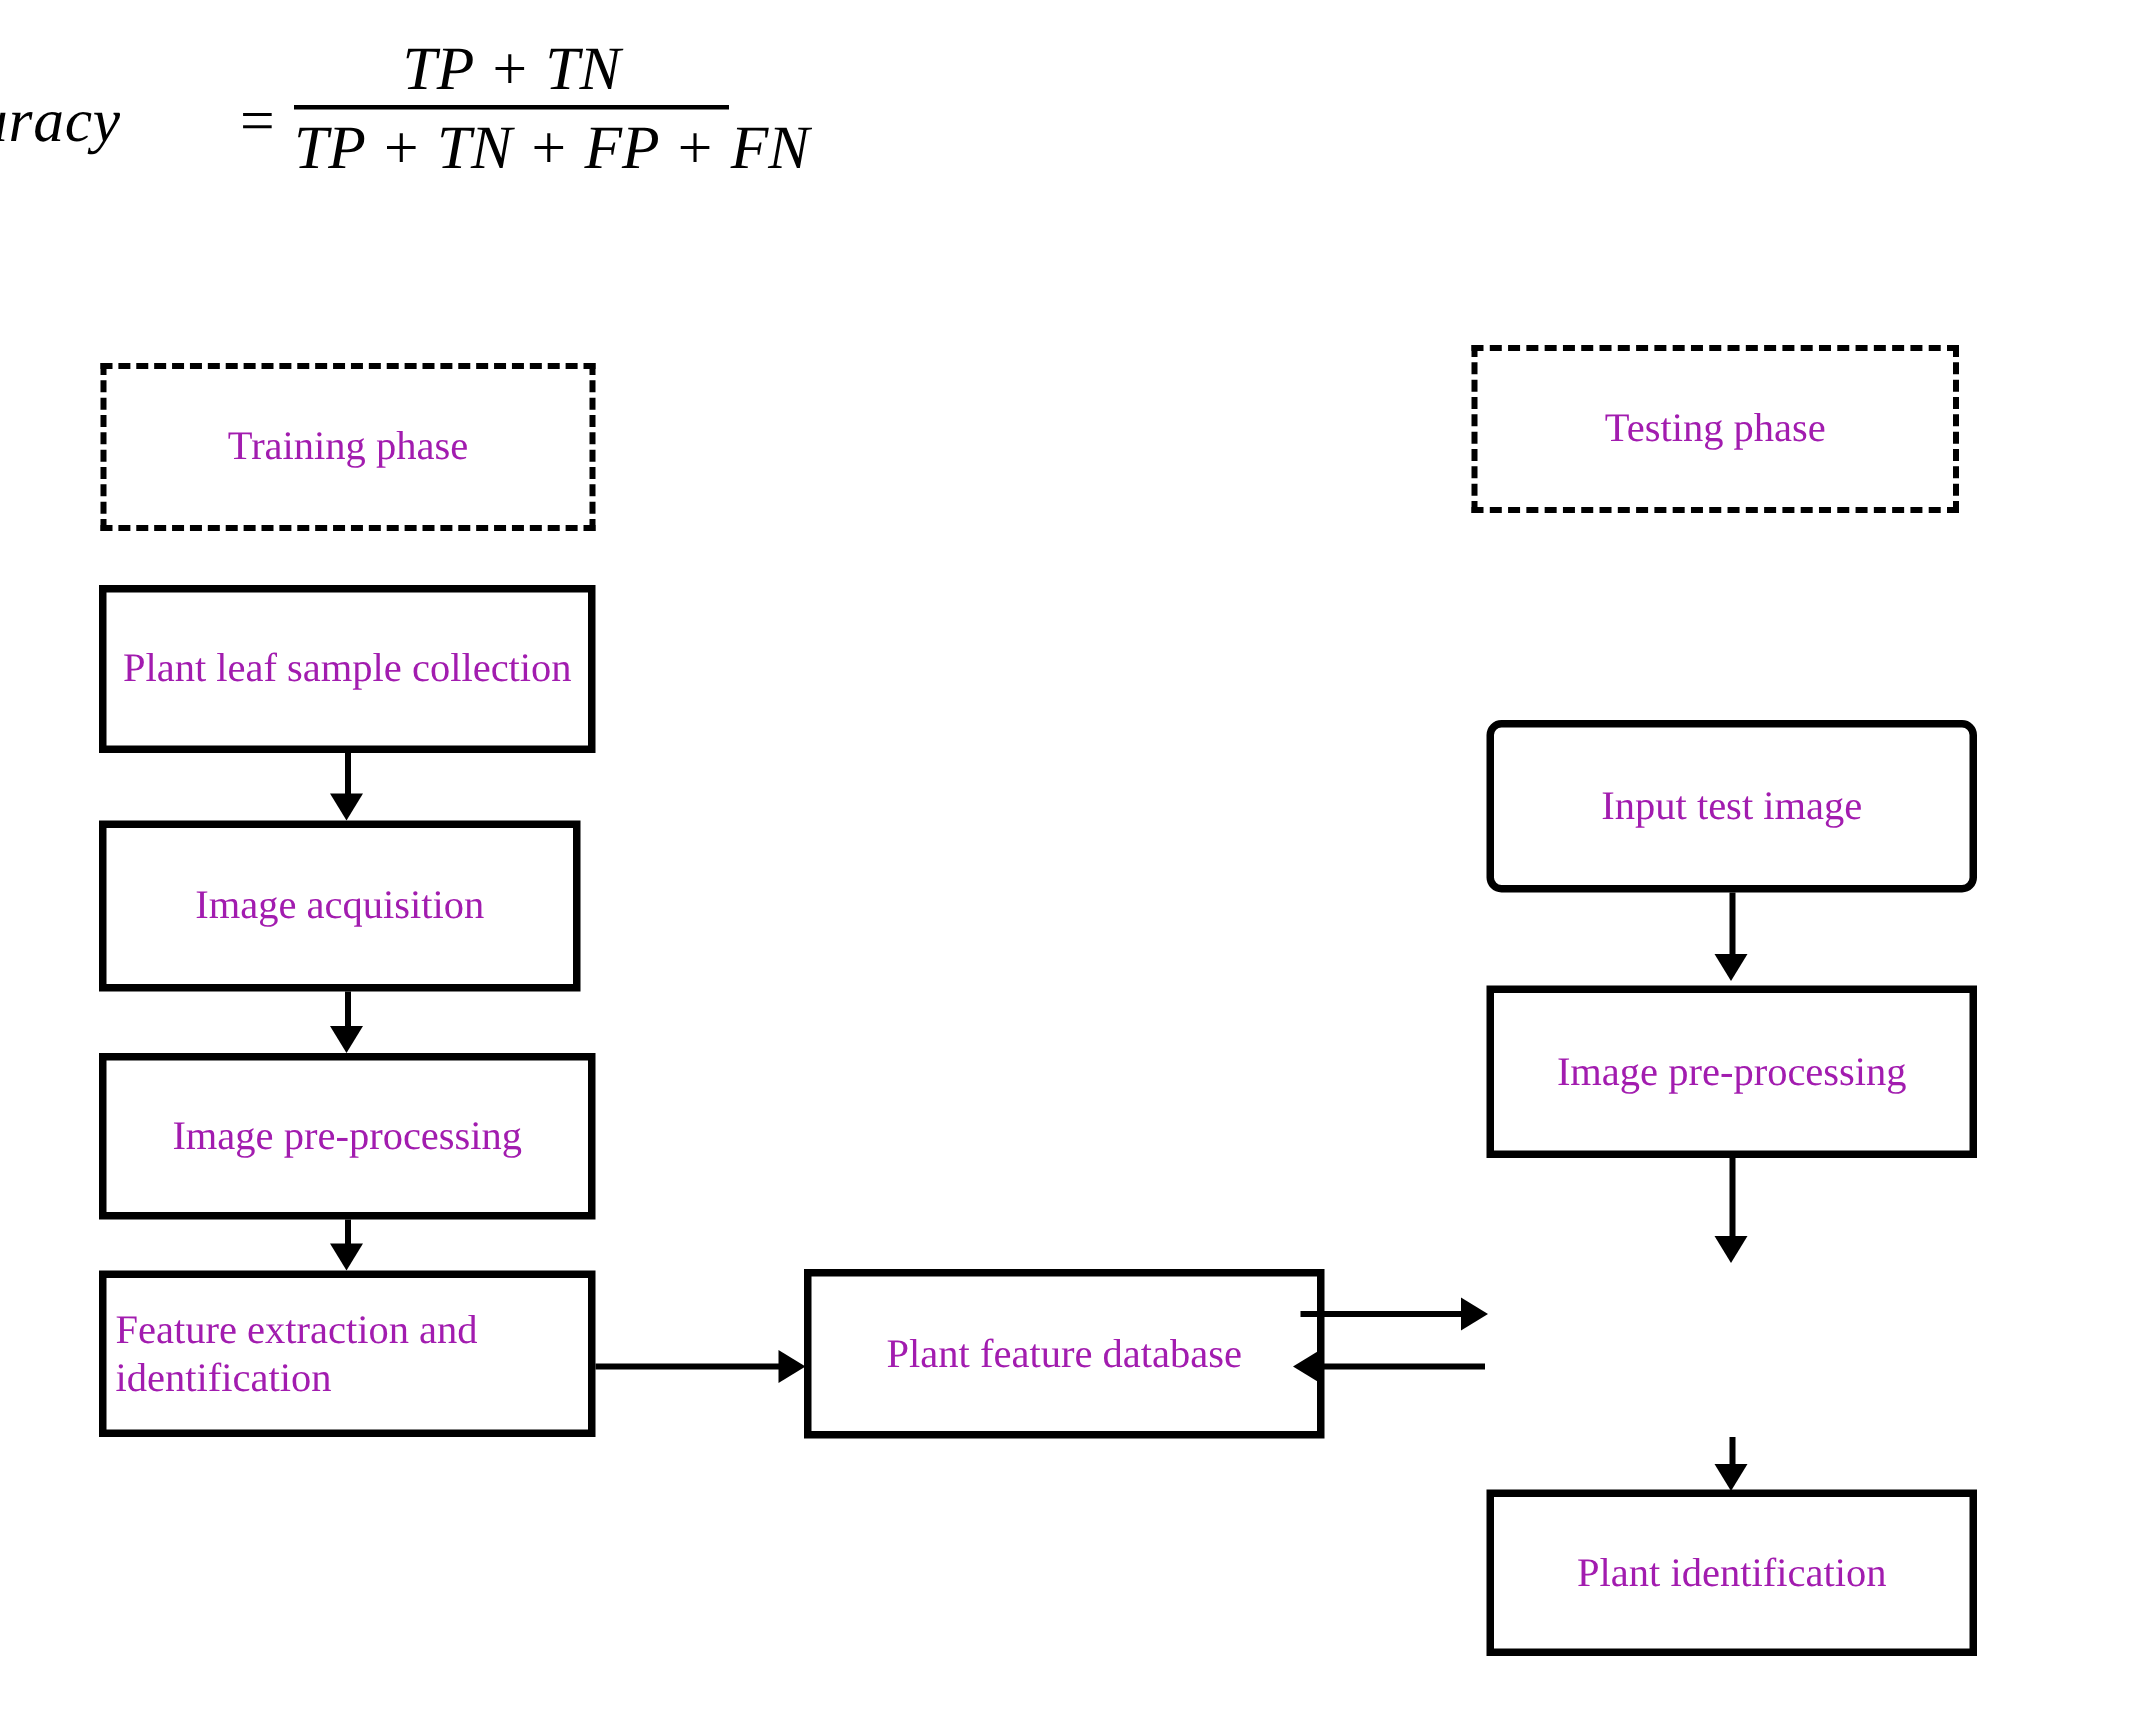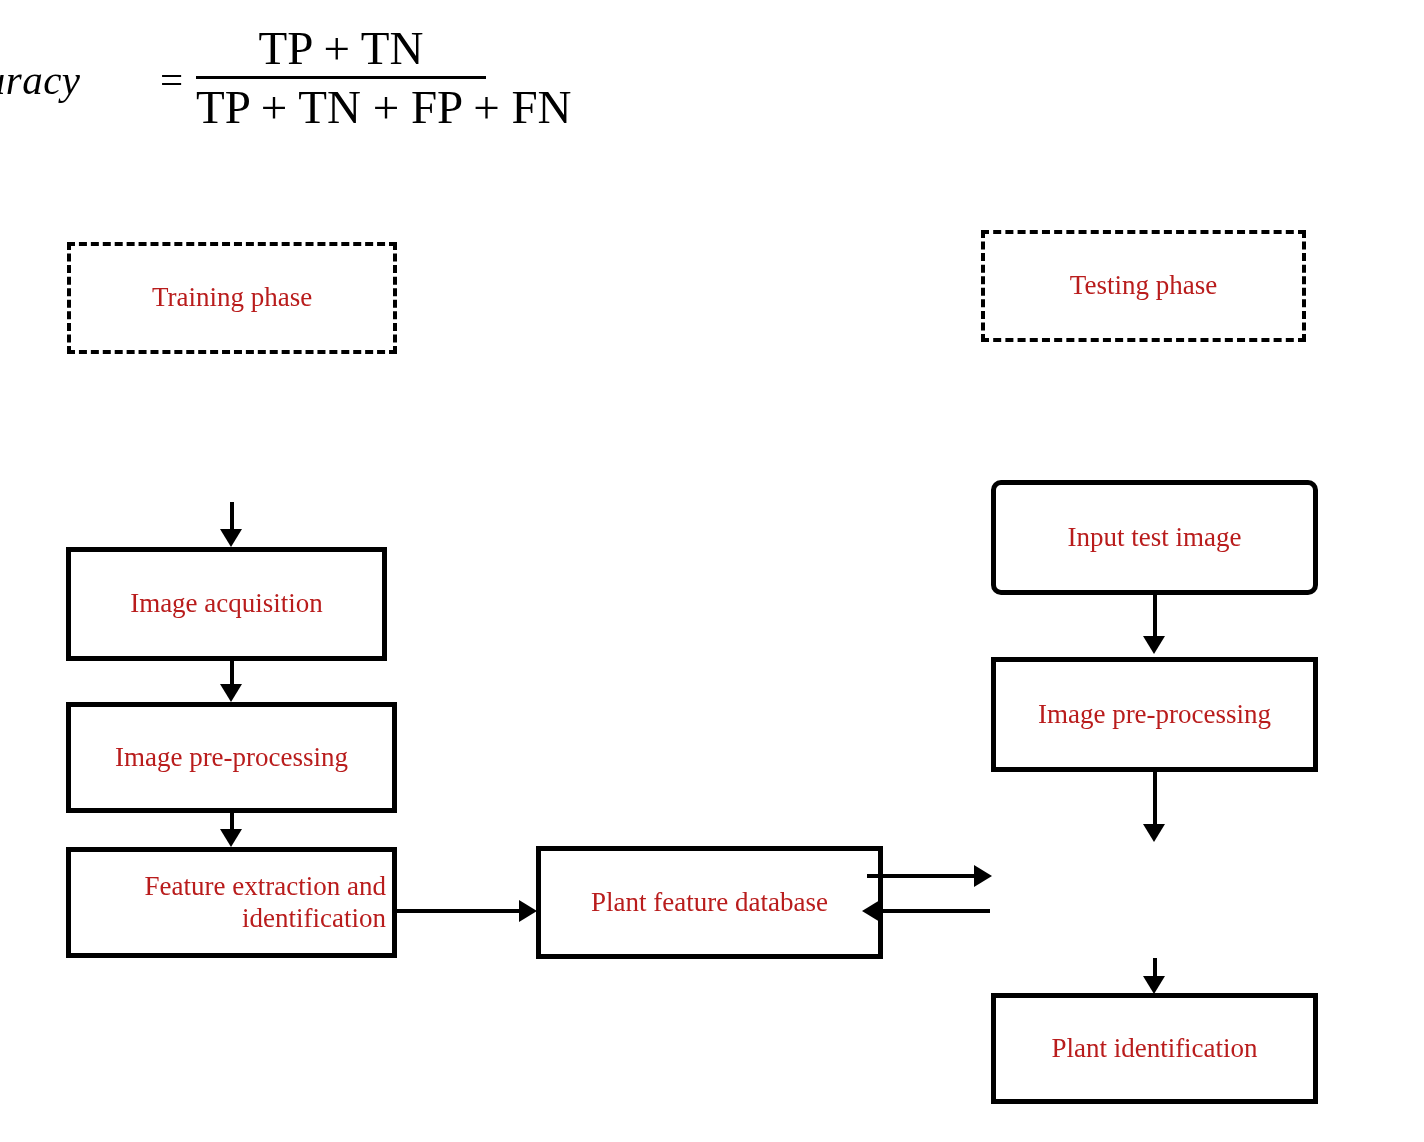--- a/index.html
+++ b/index.html
@@ -42,21 +42,22 @@
   }
   #formula-fraction {
     position: absolute;
     left: 196px;
     top: 16px;
     width: 290px;
     text-align: center;
   }
   #formula-numerator,
   #formula-denominator {
-    font-size: 47px;
+    font-style: italic;
+    font-size: 41px;
     white-space: nowrap;
     line-height: 1.05;
   }
   #formula-numerator { padding-bottom: 3px; }
   #formula-rule {
     height: 3px;
     background: #000;
     width: 100%;
   }
   #formula-denominator { padding-top: 4px; }
@@ -70,24 +71,24 @@
     height: 1142px;
   }
 
   .node {
     position: absolute;
     box-sizing: border-box;
     background: #ffffff;
     display: flex;
     align-items: center;
     justify-content: center;
-    text-align: right;
+    text-align: left;
     font-size: 27px;
     line-height: 1.18;
-    color: #b91c1c;
+    color: #a21caf;
     padding: 2px 6px;
   }
   .node.solid {
     border: 5px solid #000000;
   }
   .node.phase {
     border: 4px dashed #000000;
   }
 
   
@@ -173,20 +174,21 @@
     <div id="formula-denominator">TP + TN + FP + FN</div>
   </div>
 </div>
 
 <div id="flowchart">
 
   <div class="node phase" id="phase-training">Training phase</div>
 
   <div class="node phase" id="phase-testing">Testing phase</div>
 
+  <div class="node solid" id="node-leaf-sample">Plant leaf sample collection</div>
 
   <div class="node solid" id="node-image-acq">Image acquisition</div>
 
   <div class="node solid" id="node-image-preproc">Image pre-processing</div>
 
   <div class="node solid" id="node-feat-class">Feature extraction and identification</div>
 
   <div class="node solid" id="node-feature-db">Plant feature database</div>
 
   <div class="node solid" id="node-input-test">Input test image</div>

